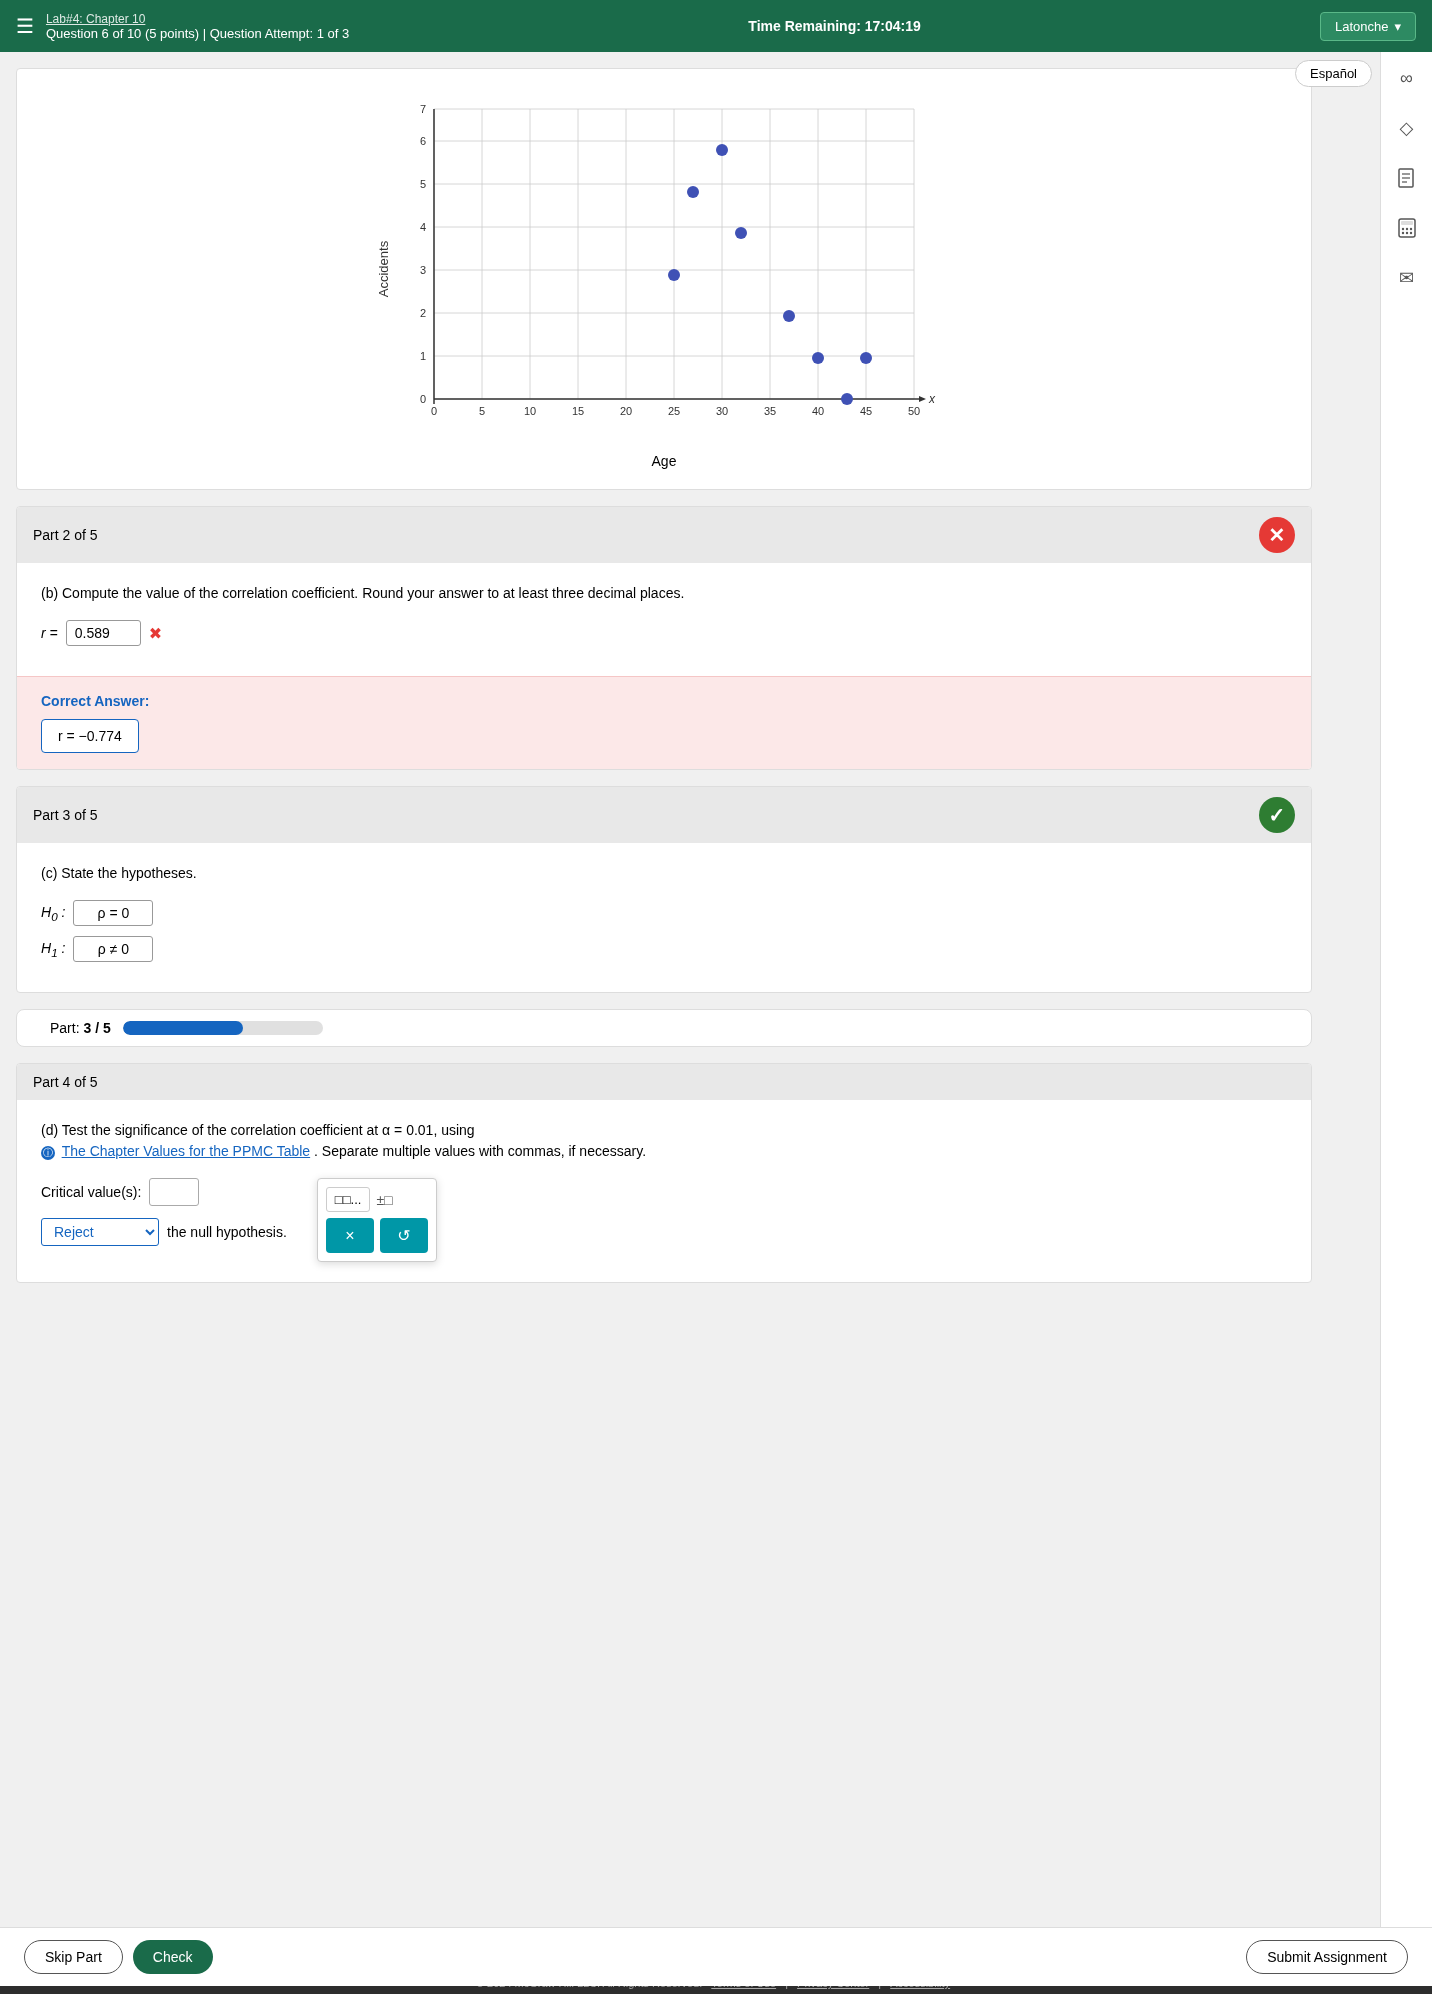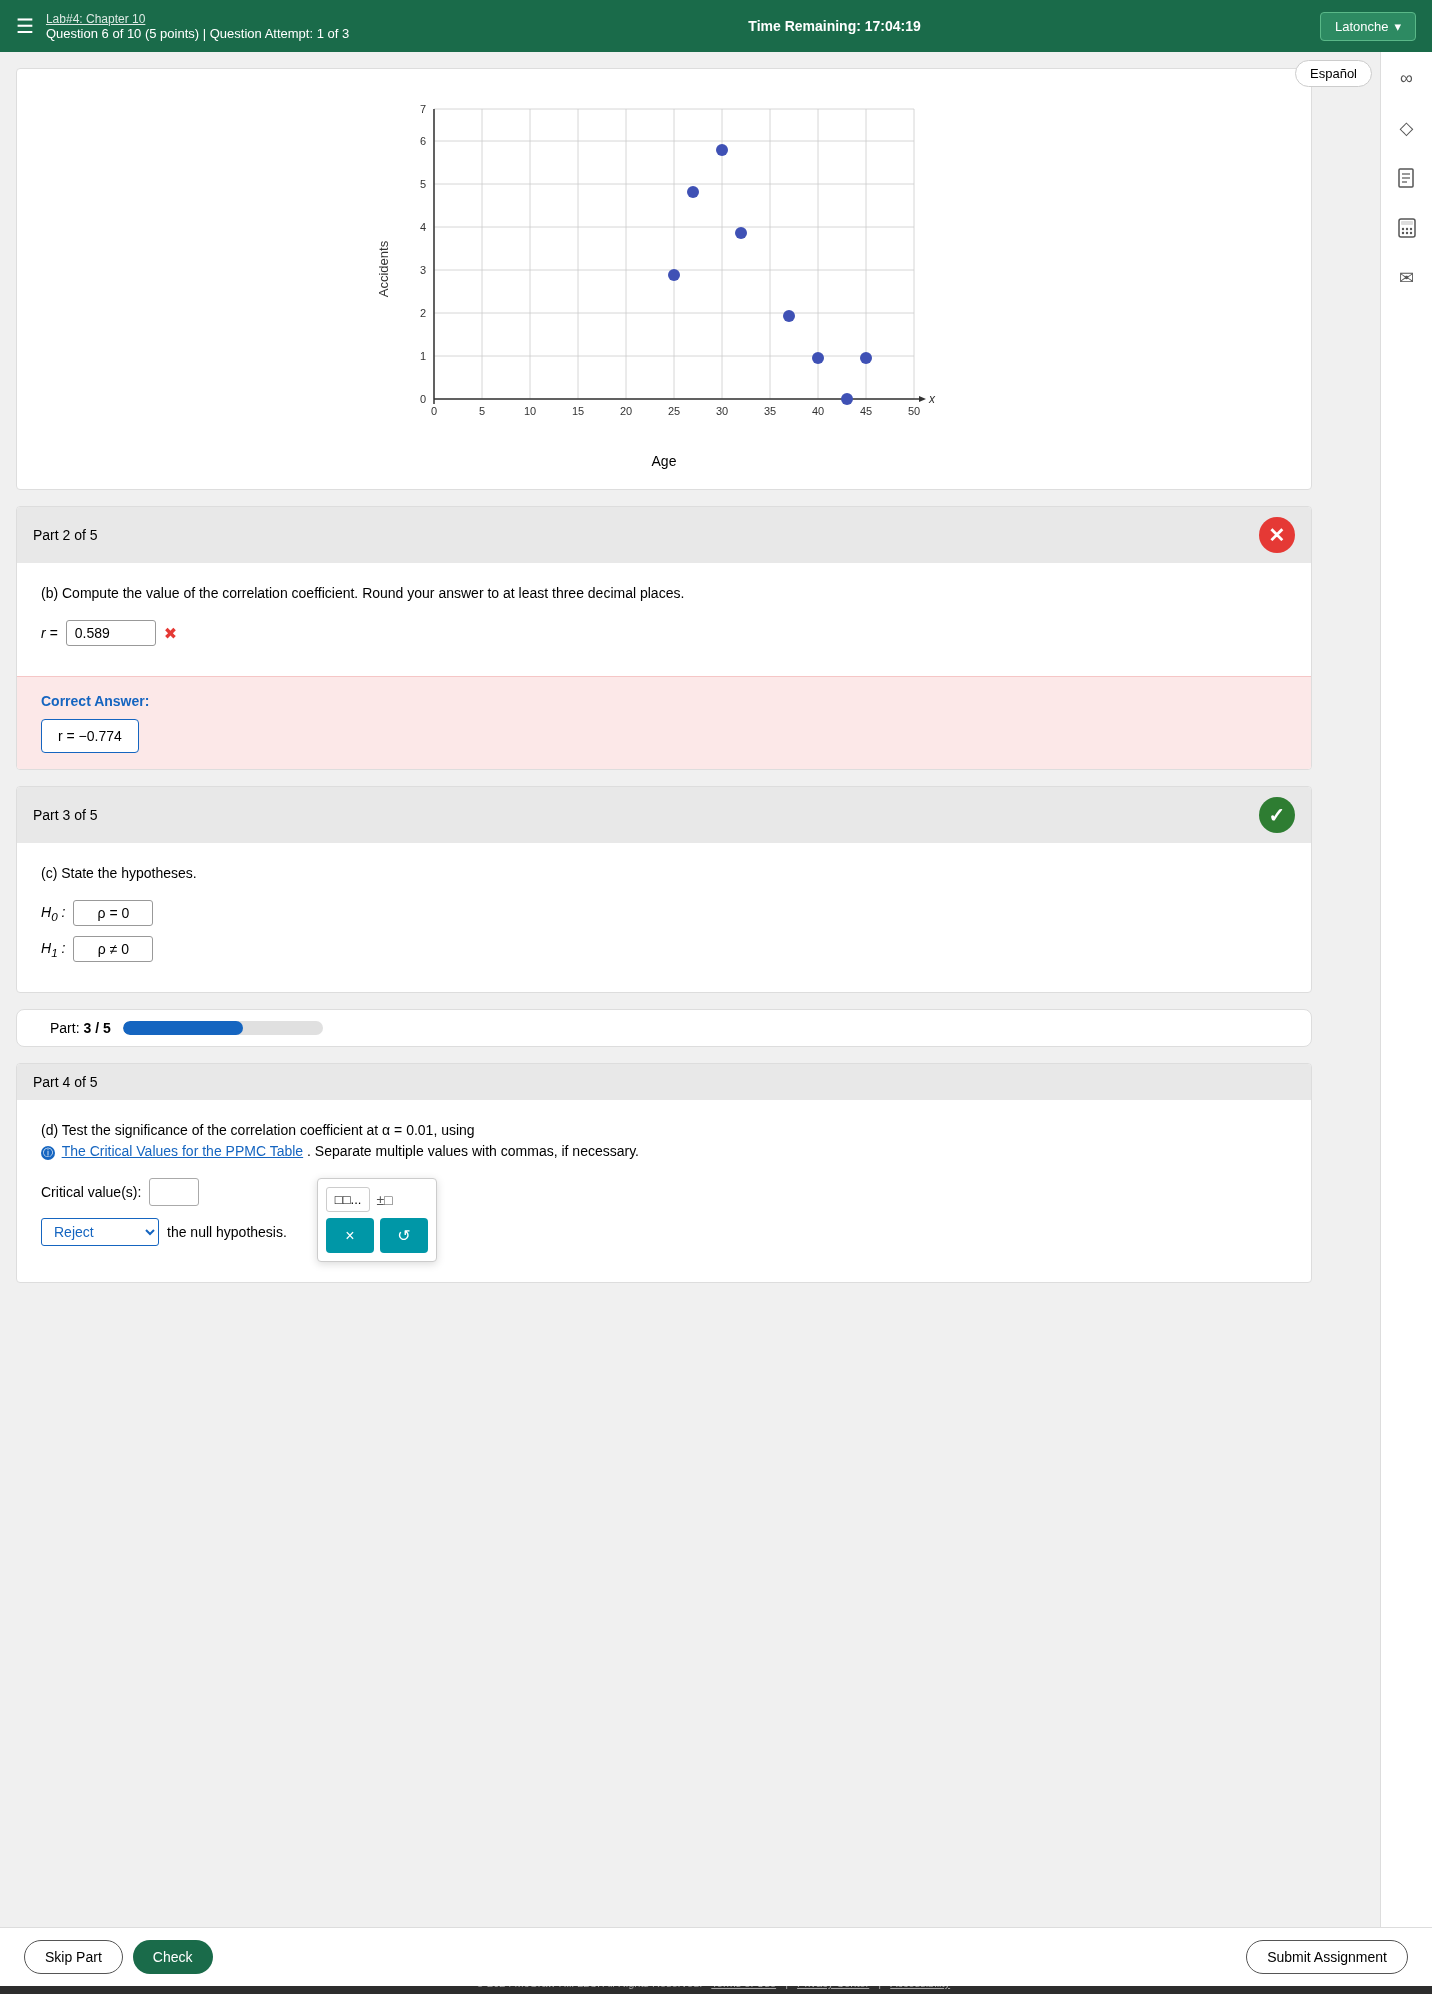--- a/index.html
+++ b/index.html
@@ -180,21 +180,21 @@
       align-items: center;
       gap: 8px;
       margin-bottom: 10px;
     }
 
     .answer-input {
       border: 1px solid #999;
       border-radius: 3px;
       padding: 4px 8px;
       font-size: 14px;
-      width: 90px;
+      width: 75px;
     }
 
     .input-error-icon {
       color: #e53935;
       font-size: 16px;
     }
 
     .correct-answer-section {
       background: #fce8e8;
       padding: 16px 24px;
@@ -575,21 +575,21 @@
   </div>
 
   <div class="part-section">
     <div class="part-header">
       <span>Part 4 of 5</span>
     </div>
     <div class="part-body">
       <p class="question-text">
         <span>(d)  Test the significance of the correlation coefficient at α = 0.01, using</span><br>
         <span class="link-icon">ⓘ</span>
-        <span class="link-blue">The Critical Values for the PPMC Table</span>
+        <span class="link-blue">The Chapter Values for the PPMC Table</span>
         <span>. Separate multiple values with commas, if necessary.</span>
       </p>
 
       <div style="display:flex; align-items:flex-start; gap:30px; flex-wrap:wrap;">
         <div>
           <div style="display:flex; align-items:center; gap:8px; margin-bottom:10px;">
             <span>Critical value(s):</span>
             <input class="critical-input" type="text" style="">
           </div>
           <div class="reject-row">

